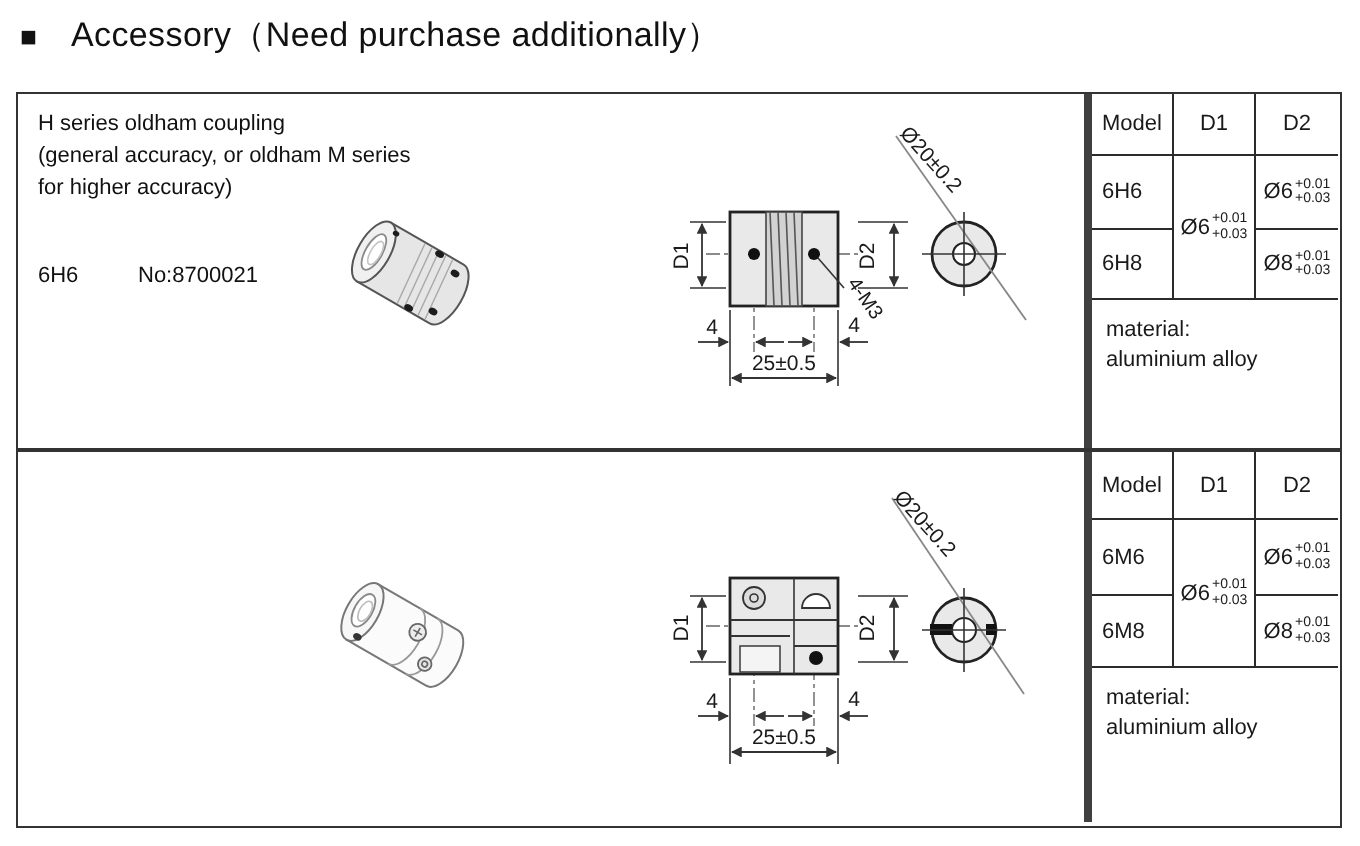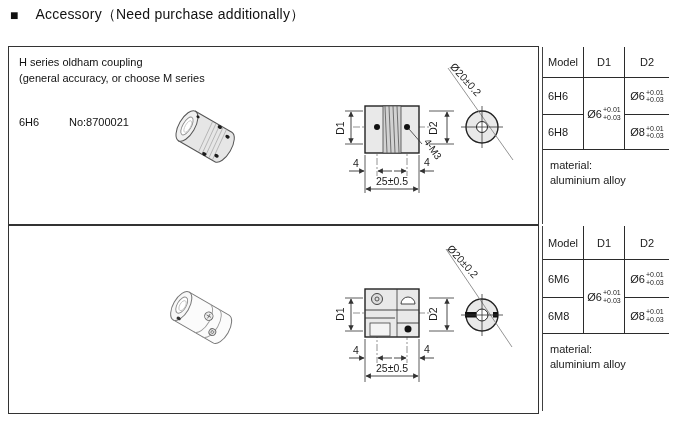--- a/index.html
+++ b/index.html
@@ -1,32 +1,32 @@
 <!DOCTYPE html>
 <html><head>
 <meta charset="utf-8">
 <style>
   html,body{margin:0;padding:0;background:#fff;}
   .page{position:relative;width:680px;height:423px;background:#ffffff;
         font-family:"Liberation Sans",sans-serif;color:#1a1a1a;overflow:hidden;}
   .title-row{position:absolute;left:10px;top:6px;display:flex;align-items:center;}
   .bullet{font-size:14px;line-height:14px;margin-right:17px;color:#111;}
-  .title-text{font-size:14px;color:#111;letter-spacing:0.2px;}
-  .main-box{position:absolute;left:8px;top:46px;width:531px;height:368px;
+  .title-text{font-size:17px;color:#111;letter-spacing:0.2px;}
+  .main-box{position:absolute;left:8px;top:46px;width:663px;height:368px;
             border:1.5px solid #333;box-sizing:border-box;}
   .row-divider{position:absolute;left:0;top:177px;width:100%;height:2px;background:#333;}
   .info{position:absolute;font-size:11px;line-height:16px;color:#111;}
   .info-h{left:10px;top:7px;}
   .info-m{left:10px;top:196px;}
   .model-rows{margin-top:4px;}
   .model-row{line-height:17px;margin-top:28px;}
   .model-code{display:inline-block;min-width:50px;}
   
   .spec{position:absolute;left:533px;width:127px;display:grid;
-        grid-template-columns:41px 41px 1fr;border-left:1px solid #404040;
+        grid-template-columns:41px 41px 1fr;border-left:4px solid #404040;
         box-sizing:border-box;background:transparent;font-size:11px;}
   .spec-h{top:0;height:177px;grid-template-rows:31px 37px 35px 1fr;}
   .spec-m{top:179px;height:185px;grid-template-rows:34px 38px 36px 1fr;}
   .c{border-right:1px solid #2b2b2b;border-bottom:1px solid #2b2b2b;
      display:flex;align-items:center;padding-left:5px;box-sizing:border-box;}
   .c.center{justify-content:center;padding-left:0;}
   .c.last{border-right:none;}
   .sp-d1{grid-row:span 2;}
   .sp-mat{grid-column:1 / span 3;border:none;display:block;
           padding:8px 4px 0 7px;line-height:15px;font-size:11px;}
@@ -50,21 +50,22 @@
   <div class="title-row">
     <span class="bullet">■</span>
     <span class="title-text">Accessory（Need purchase additionally）</span>
   </div>
 
   <div class="main-box">
     <div class="row-divider"></div>
 
     <div class="info info-h">
       <div>H series oldham coupling</div>
-      <div>(general accuracy, or choose M series</div>
+      <div>(general accuracy, or oldham M series</div>
+      <div>for higher accuracy)</div>
       <div class="model-rows">
         <div class="model-row">
           <span class="model-code">6H6</span><span>No:8700021</span>
         </div>
       </div>
     </div>
 
     <svg style="position:absolute;left:163px;top:55px;" width="70" height="70" viewBox="0 0 70 70">
       <g transform="translate(34,35) rotate(30)">
         <path d="M -22,-17 L 20,-17 A 8,17 0 1 1 20,17 L -22,17 Z" fill="#e6e6e6" stroke="#555" stroke-width="1"></path>

